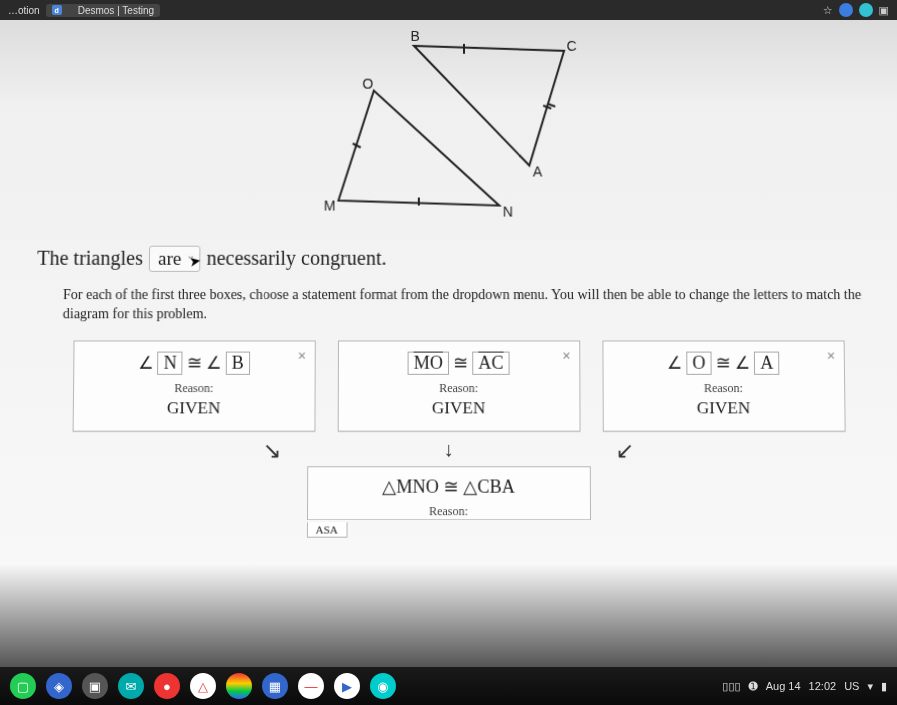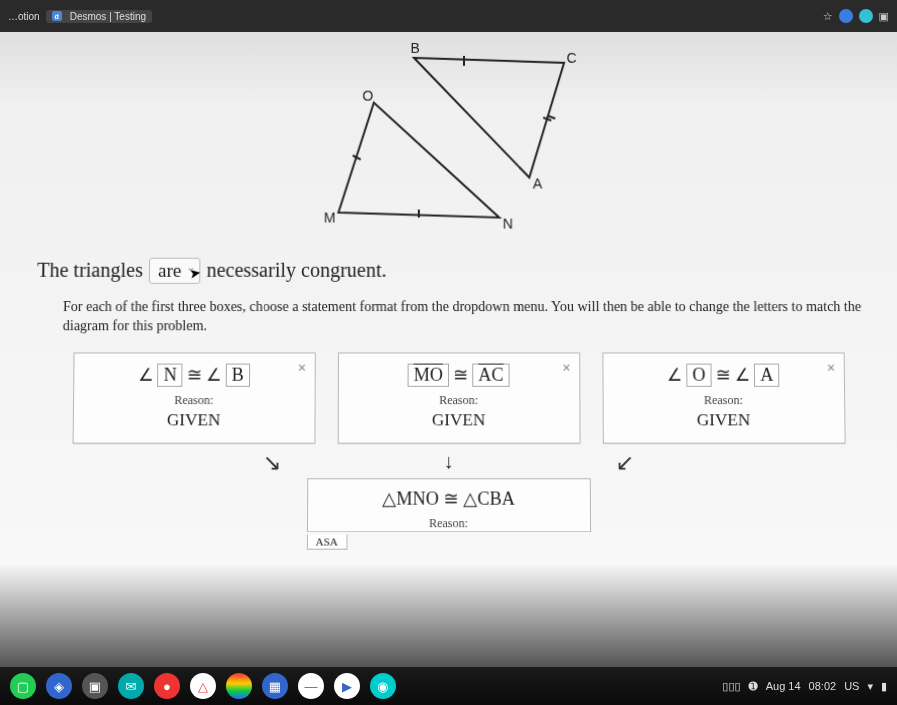--- a/index.html
+++ b/index.html
@@ -5,33 +5,33 @@
     * { box-sizing: border-box; margin: 0; padding: 0; }
     body {
       width: 897px;
       height: 705px;
       font-family: Georgia, 'Times New Roman', serif;
       background: linear-gradient(180deg, #d8d8d8 0%, #f0f0f0 15%, #f8f8f8 80%, #505050 95%);
       position: relative;
       overflow: hidden;
     }
     .browser-bar {
-      height: 32px;
+      height: 20px;
       background: #2a2a2a;
       display: flex;
       align-items: center;
       padding: 0 8px;
       justify-content: space-between;
       color: #ddd;
       font-family: Arial, sans-serif;
       font-size: 10px;
     }
     .tab-group { display: flex; gap: 6px; align-items: center; }
     .tab {
-      display: flex; align-items: center; gap: 8px;
+      display: flex; align-items: center; gap: 16px;
       padding: 1px 6px; background: #444; border-radius: 3px;
     }
     .tab .favicon {
       width: 10px; height: 10px; background: #4a86d8; border-radius: 2px;
       display: flex; align-items: center; justify-content: center;
       color: #fff; font-size: 7px; font-weight: bold;
     }
     .toolbar-icons { display: flex; gap: 6px; align-items: center; }
     .icon-star, .icon-ext {
       font-size: 11px; color: #ccc;
@@ -255,18 +255,18 @@
   <div class="tb-icon" style="background:linear-gradient(#e33,#fc0 40%,#0c4 70%,#36f)"></div>
   <div class="tb-icon" style="background:#36c">▦</div>
   <div class="tb-icon" style="background:#fff;color:#e33">—</div>
   <div class="tb-icon" style="background:#fff;color:#36c">▶</div>
   <div class="tb-icon" style="background:#0cc">◉</div>
   <div class="tb-spacer"></div>
   <div class="clock">
     <span>▯▯▯</span>
     <span>➊</span>
     <span>Aug 14</span>
-    <span>08:02</span>
+    <span>12:02</span>
     <span>US</span>
     <span>▾</span>
     <span>▮</span>
   </div>
 </div>
 
 </body></html>

